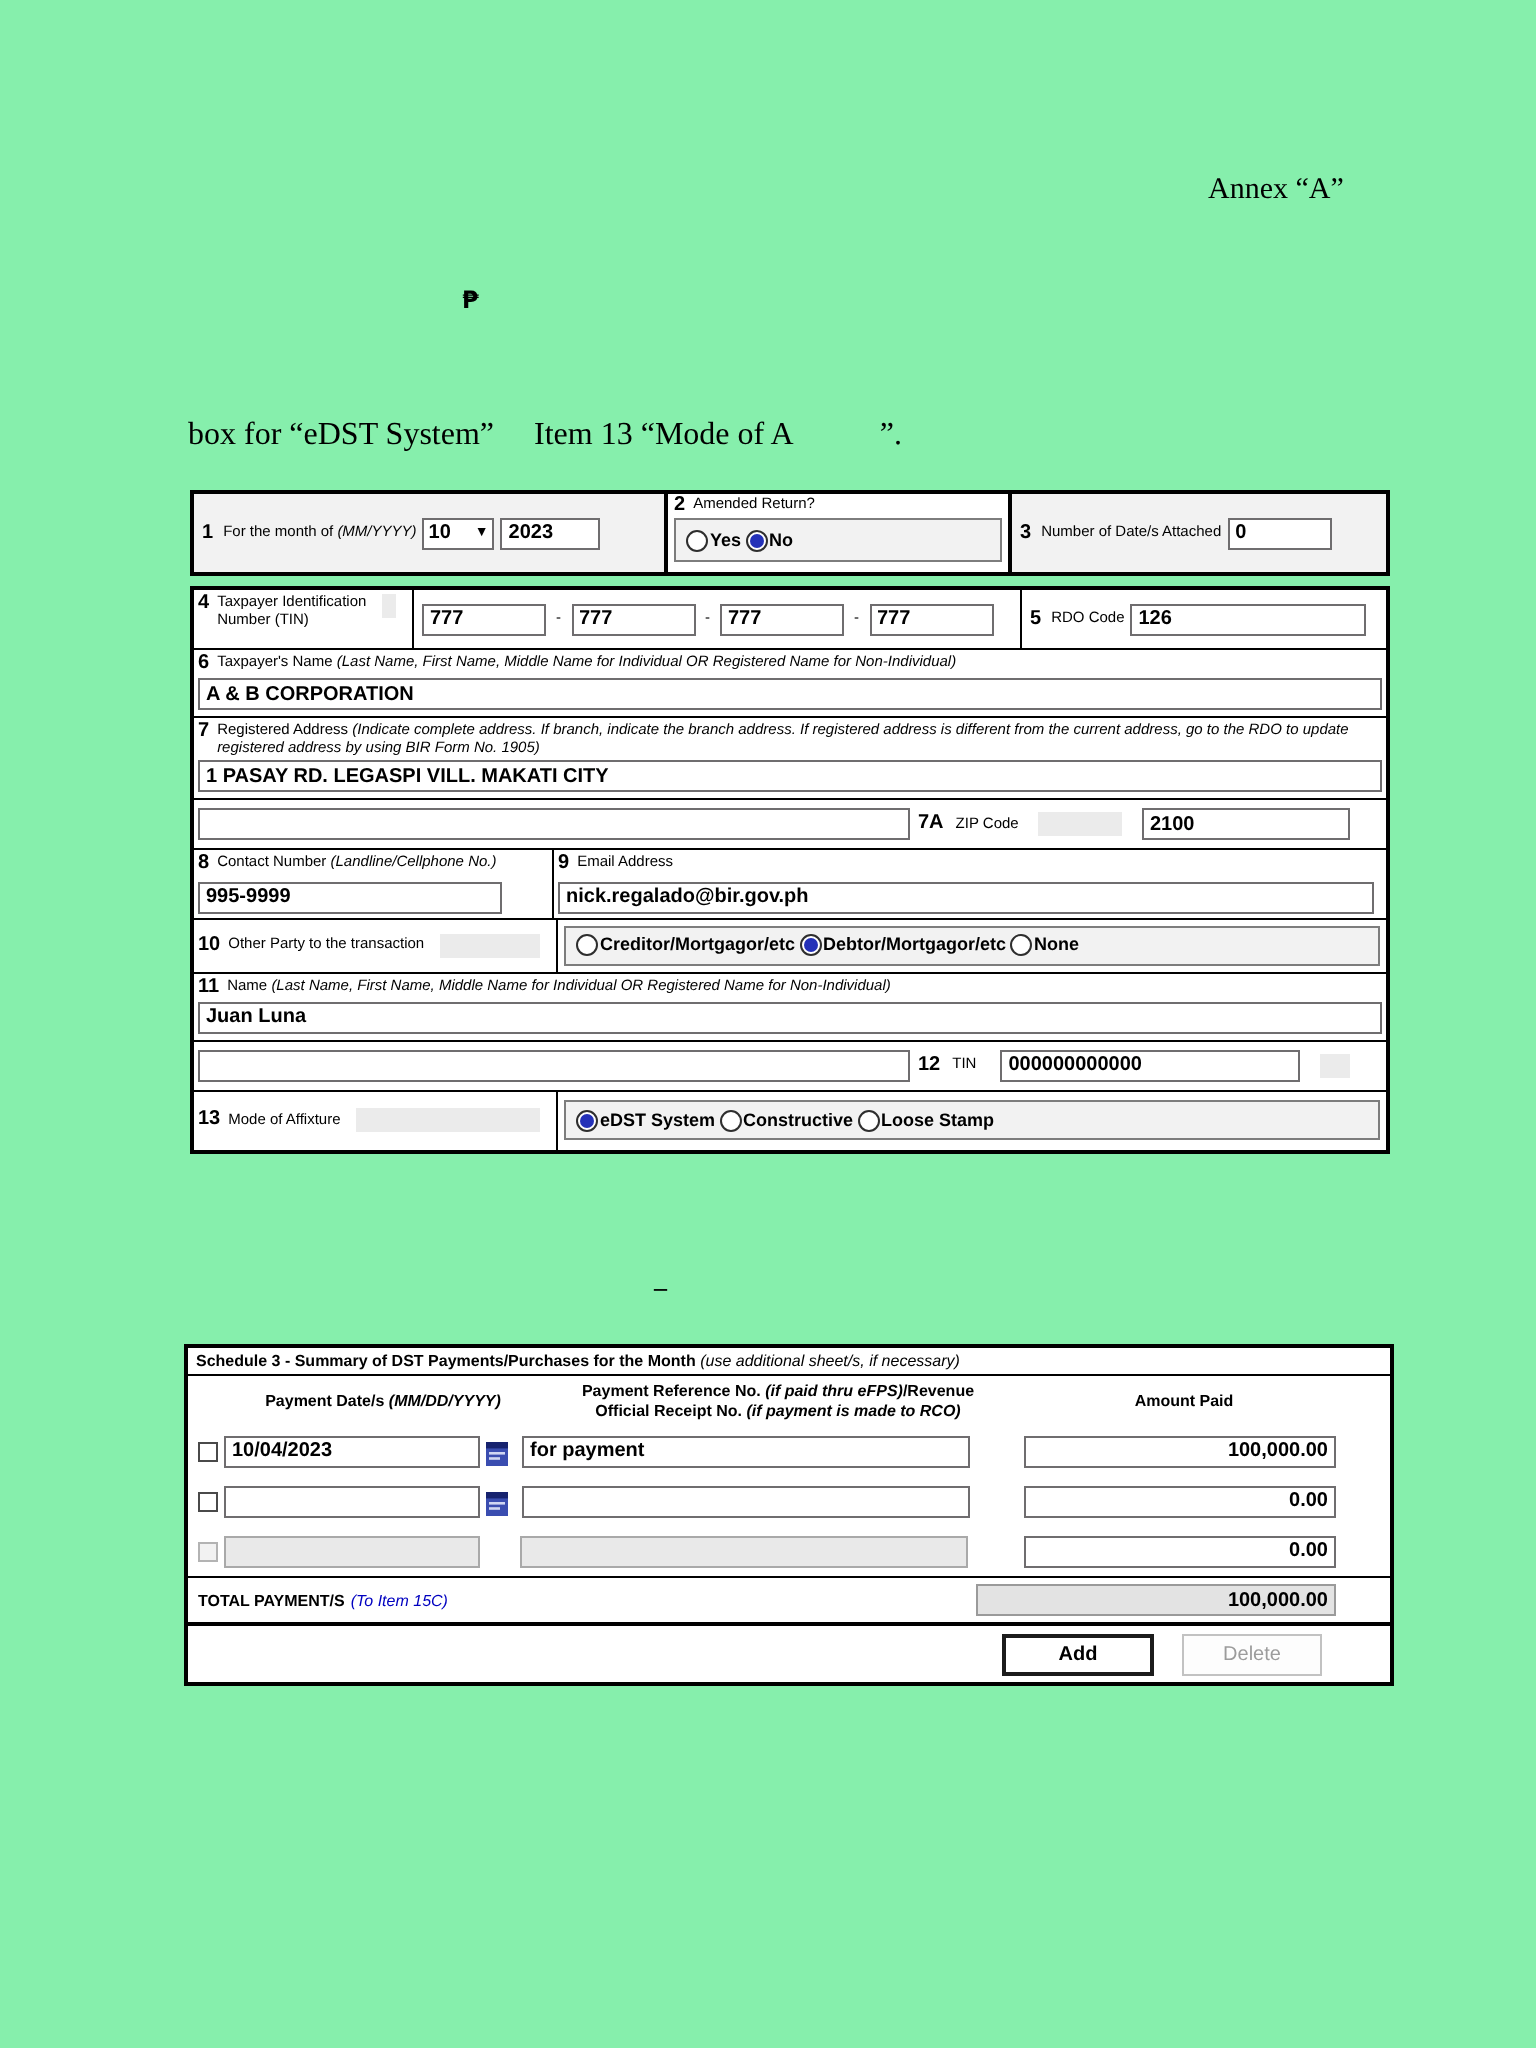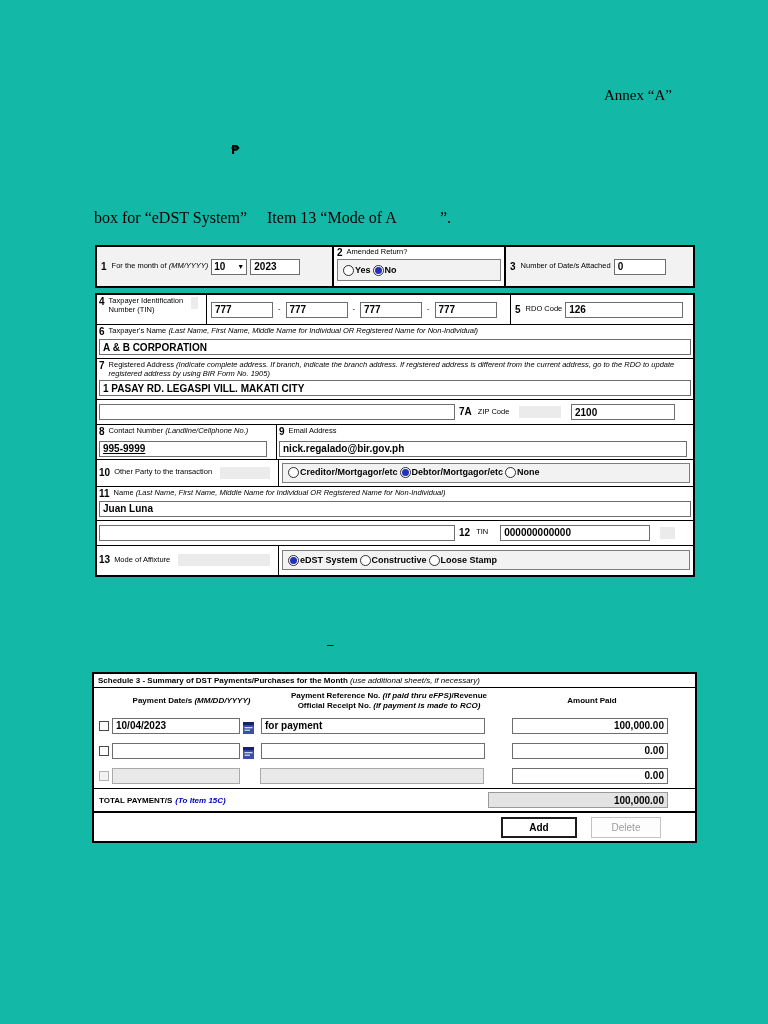--- a/index.html
+++ b/index.html
@@ -1,17 +1,17 @@
 <!DOCTYPE html>
 <html><head>
 <meta charset="utf-8">
 <style>
   * { box-sizing: border-box; margin: 0; padding: 0; }
   body { background:#fff; }
-  .page { position:relative; width:768px; height:1024px; background:#14b8a6;
+  .page { position:relative; width:768px; height:1024px; background:#86efac;
           font-family:"Liberation Sans", sans-serif; color:#000; overflow:hidden; }
   .serif { font-family:"Liberation Serif", serif; }
   .abs { position:absolute; }
 
   
   .annex { left:604px; top:87px; font-size:15px; }
   .peso  { left:231px; top:143px; font-size:12px; font-weight:bold; font-family:"DejaVu Sans",sans-serif; }
   .bodyline { left:94px; top:209px; font-size:16px; white-space:pre; }
   .dashmark { left:327px; top:636px; font-size:13px; font-weight:bold; }
 
@@ -79,21 +79,21 @@
               font-size:8px; font-weight:bold; line-height:1.4; }
   .s3-title i { font-weight:normal; }
   .s3-head { height:25px; display:flex; align-items:center; text-align:center;
              font-size:8px; font-weight:bold; }
   .s3h-c1 { width:195px; } .s3h-c2 { width:200px; line-height:1.2; } .s3h-c3 { flex:1; }
   .s3-row { height:25px; display:flex; align-items:center; padding:0 5px; gap:3px; }
   .s3-date { width:128px; } .s3-ref { width:224px; margin-left:4px; }
   .s3-amt { width:156px; margin-left:auto; margin-right:22px; }
   .s3-total { height:23px; border-top:1px solid #000; display:flex; align-items:center; padding:0 5px; }
   .tot-lbl { font-size:8px; font-weight:bold; }
-  .tot-ref { font-size:8px; font-weight:bold; font-style:italic; color:#0000c0; margin-left:3px; }
+  .tot-ref { font-size:8px; font-weight:normal; font-style:italic; color:#0000c0; margin-left:3px; }
   .tot-amt { width:180px; margin-left:auto; margin-right:22px; background:#e3e3e3;
              border:1px solid #9a9a9a; text-align:right; font:bold 10px "Liberation Sans",sans-serif;
              height:16px; padding:1px 3px; line-height:13px; }
   .s3-btns { height:30px; border-top:2px solid #000; display:flex; align-items:center;
              justify-content:flex-end; gap:14px; padding-right:34px; }
   .btn-add { width:76px; height:21px; background:#fff; border:2px solid #1c1c1c;
              font:bold 10px "Liberation Sans",sans-serif; }
   .btn-del { width:70px; height:21px; background:#fdfdfd; border:1px solid #c2c2c2;
              font:10px "Liberation Sans",sans-serif; color:#9c9c9c; }
 </style>
@@ -194,21 +194,21 @@
       <span class="shade"></span>
       <input class="inp" style="width: 104px; margin-right: 16px;" value="2100">
     </div>
 
     <div class="sec sec89">
       <div class="col8">
         <div class="seclabel" style="padding:0 0 1px 0">
           <span class="num">8</span>
           <span class="lbl"><span>Contact Number</span> <i>(Landline/Cellphone No.)</i></span>
         </div>
-        <input class="inp" style="width: 168px; text-decoration: underline;" value="995-9999">
+        <input class="inp" style="width: 152px;" value="995-9999">
       </div>
       <div class="col9">
         <div class="seclabel" style="padding:0 0 1px 0">
           <span class="num">9</span>
           <span class="lbl">Email Address</span>
         </div>
         <input class="inp" style="width: 99%;" value="nick.regalado@bir.gov.ph">
       </div>
     </div>
 

